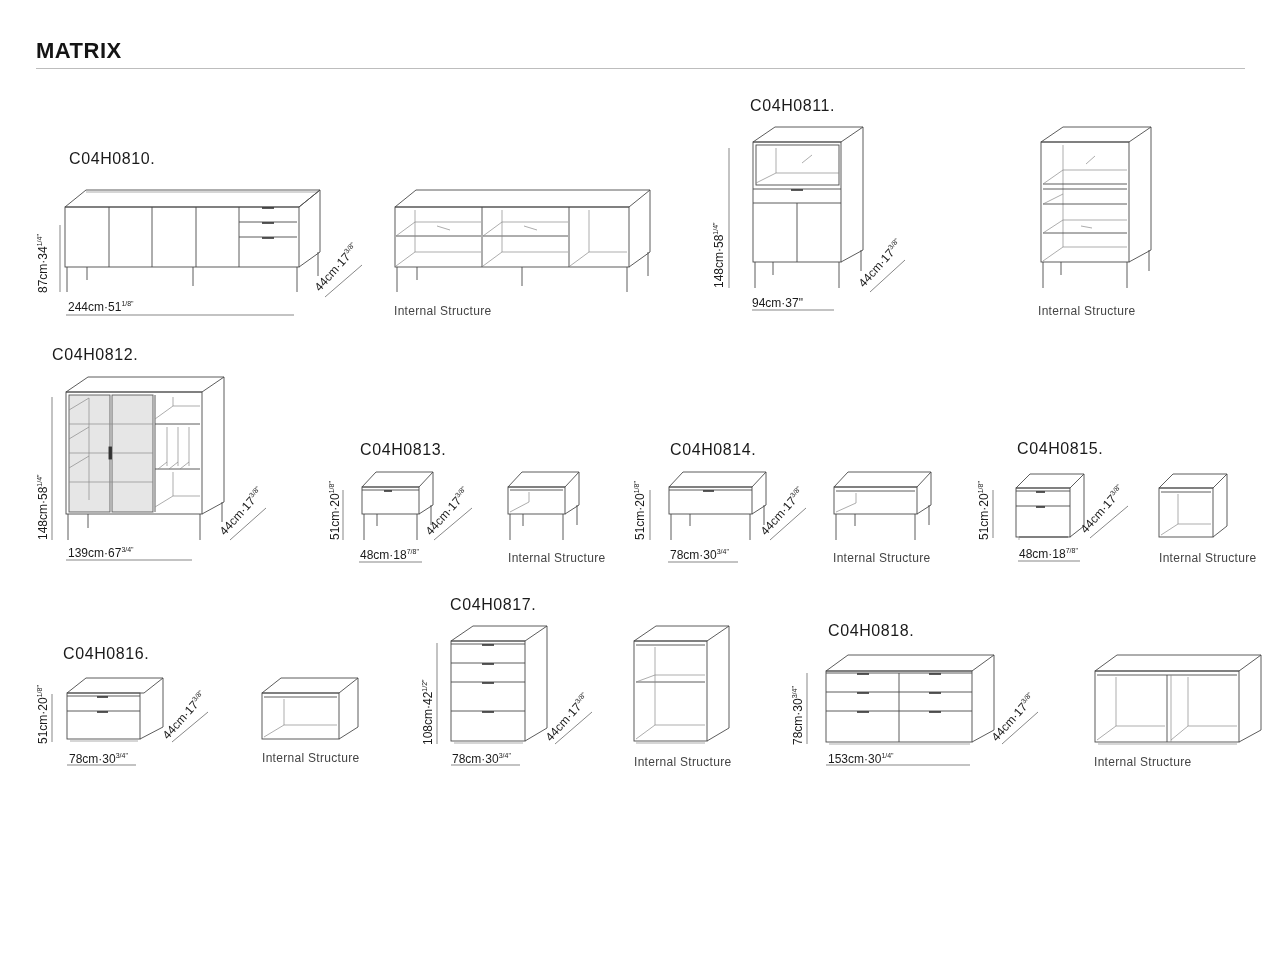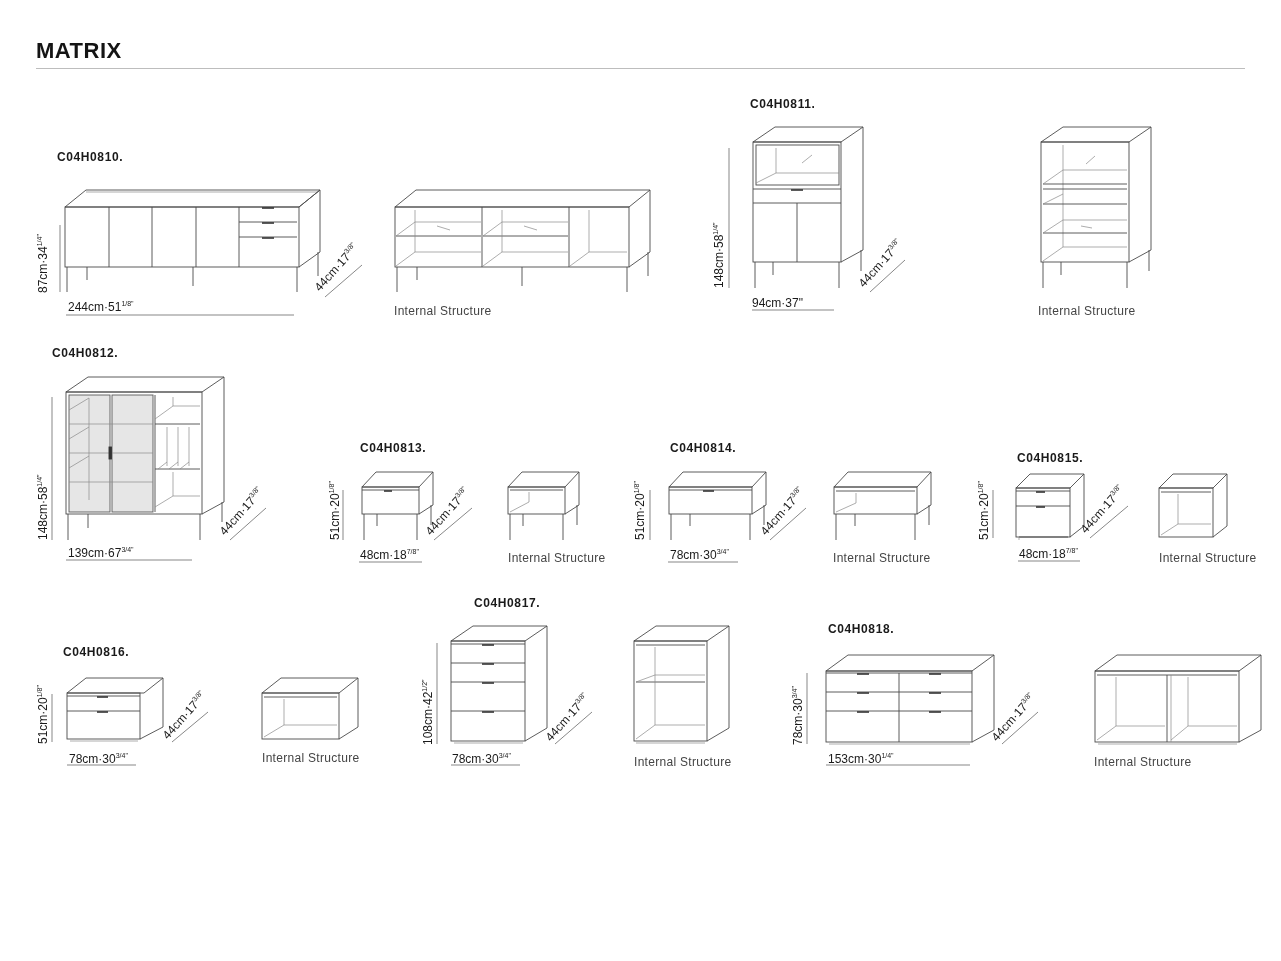--- a/index.html
+++ b/index.html
@@ -1,20 +1,20 @@
 <!DOCTYPE html>
 <html><head>
 <meta charset="utf-8">
 <style>
   html, body { margin: 0; padding: 0; background: #ffffff; }
   body { width: 1281px; height: 961px; position: relative; overflow: hidden;
          font-family: "Liberation Sans", "DejaVu Sans", sans-serif; color: #1a1a1a; }
   .title { position: absolute; left: 36px; top: 38px; font-size: 22px; font-weight: bold; letter-spacing: 0.5px; color: #141414; }
   .rule { position: absolute; left: 36px; top: 68px; width: 1209px; height: 1px; background: #bdbdbd; }
-  .code { position: absolute; font-size: 12px; font-weight: bold; letter-spacing: 0.6px; color: #1a1a1a; }
+  .code { position: absolute; font-size: 16px; font-weight: normal; letter-spacing: 0.6px; color: #1a1a1a; }
   .cap { position: absolute; font-size: 12px; color: #444; letter-spacing: 0.3px; }
   .dim { position: absolute; font-size: 12px; color: #1a1a1a; white-space: nowrap; }
   .dim sup { font-size: 7px; vertical-align: 5px; }
   .vdim { position: absolute; font-size: 12px; white-space: nowrap; transform-origin: left top; transform: rotate(-90deg); }
   .vdim sup { font-size: 7px; vertical-align: 5px; }
   .ddim { position: absolute; font-size: 12px; white-space: nowrap; transform-origin: left bottom; transform: rotate(-48deg); }
   .ddim sup { font-size: 7px; vertical-align: 5px; }
   svg { position: absolute; overflow: visible; }
   svg line, svg rect, svg polyline, svg polygon, svg path { stroke: #4a4a4a; stroke-width: 0.9; fill: none; }
   svg .thin { stroke: #8a8a8a; stroke-width: 0.7; }
@@ -23,21 +23,21 @@
   svg .dark { fill: #333; stroke: #333; }
   .dimline { stroke: #555; stroke-width: 0.7; }
 </style>
 </head>
 <body>
 
 <div class="title">MATRIX</div>
 <div class="rule"></div>
 
 <div>
-  <div class="code" style="left:57px;top:150px;">C04H0810.</div>
+  <div class="code" style="left:69px;top:150px;">C04H0810.</div>
   <svg style="left:0;top:0;" width="1" height="1">
     <polygon points="65,207 86,190 320,190 299,207"></polygon>
     <line x1="86" y1="192" x2="318" y2="192" class="thin"></line>
     <rect x="65" y="207" width="234" height="60"></rect>
     <line x1="299" y1="207" x2="320" y2="190"></line>
     <line x1="320" y1="190" x2="320" y2="252"></line>
     <line x1="299" y1="267" x2="320" y2="252"></line>
     <line x1="109" y1="207" x2="109" y2="267"></line>
     <line x1="152" y1="207" x2="152" y2="267"></line>
     <line x1="196" y1="207" x2="196" y2="267"></line>
@@ -261,21 +261,21 @@
     <line x1="836" y1="512" x2="856" y2="503" class="thin"></line>
     <line x1="836" y1="514" x2="836" y2="540"></line>
     <line x1="855" y1="514" x2="855" y2="526"></line>
     <line x1="915" y1="514" x2="915" y2="540"></line>
     <line x1="929" y1="505" x2="929" y2="525"></line>
   </svg>
   <div class="cap" style="left:833px;top:551px;">Internal Structure</div>
 </div>
 
 <div>
-  <div class="code" style="left:1017px;top:440px;margin-top:11px;">C04H0815.</div>
+  <div class="code" style="left:1017px;top:440px;">C04H0815.</div>
   <svg style="left:0;top:0;" width="1" height="1">
     <polygon points="1016,488 1030,474 1084,474 1070,488"></polygon>
     <rect x="1016" y="488" width="54" height="49"></rect>
     <line x1="1084" y1="474" x2="1084" y2="526"></line>
     <line x1="1070" y1="537" x2="1084" y2="526"></line>
     <line x1="1016" y1="491" x2="1070" y2="491"></line>
     <line x1="1016" y1="506" x2="1070" y2="506"></line>
     <line x1="1036" y1="492" x2="1045" y2="492" class="handle"></line>
     <line x1="1036" y1="507" x2="1045" y2="507" class="handle"></line>
     <line x1="1019" y1="537" x2="1068" y2="537"></line>
@@ -328,21 +328,21 @@
     <line x1="339" y1="739" x2="358" y2="727"></line>
     <line x1="264" y1="697" x2="337" y2="697"></line>
     <line x1="284" y1="699" x2="284" y2="725" class="thin"></line>
     <line x1="264" y1="737" x2="284" y2="725" class="thin"></line>
     <line x1="284" y1="725" x2="337" y2="725" class="thin"></line>
   </svg>
   <div class="cap" style="left:262px;top:751px;">Internal Structure</div>
 </div>
 
 <div>
-  <div class="code" style="left:450px;top:596px;margin-left:24px;">C04H0817.</div>
+  <div class="code" style="left:450px;top:596px;">C04H0817.</div>
   <svg style="left:0;top:0;" width="1" height="1">
     <polygon points="451,641 473,626 547,626 525,641"></polygon>
     <rect x="451" y="641" width="74" height="100"></rect>
     <line x1="547" y1="626" x2="547" y2="728"></line>
     <line x1="525" y1="741" x2="547" y2="728"></line>
     <line x1="451" y1="644" x2="525" y2="644"></line>
     <line x1="451" y1="663" x2="525" y2="663"></line>
     <line x1="451" y1="682" x2="525" y2="682"></line>
     <line x1="451" y1="711" x2="525" y2="711"></line>
     <line x1="482" y1="645" x2="494" y2="645" class="handle"></line>

